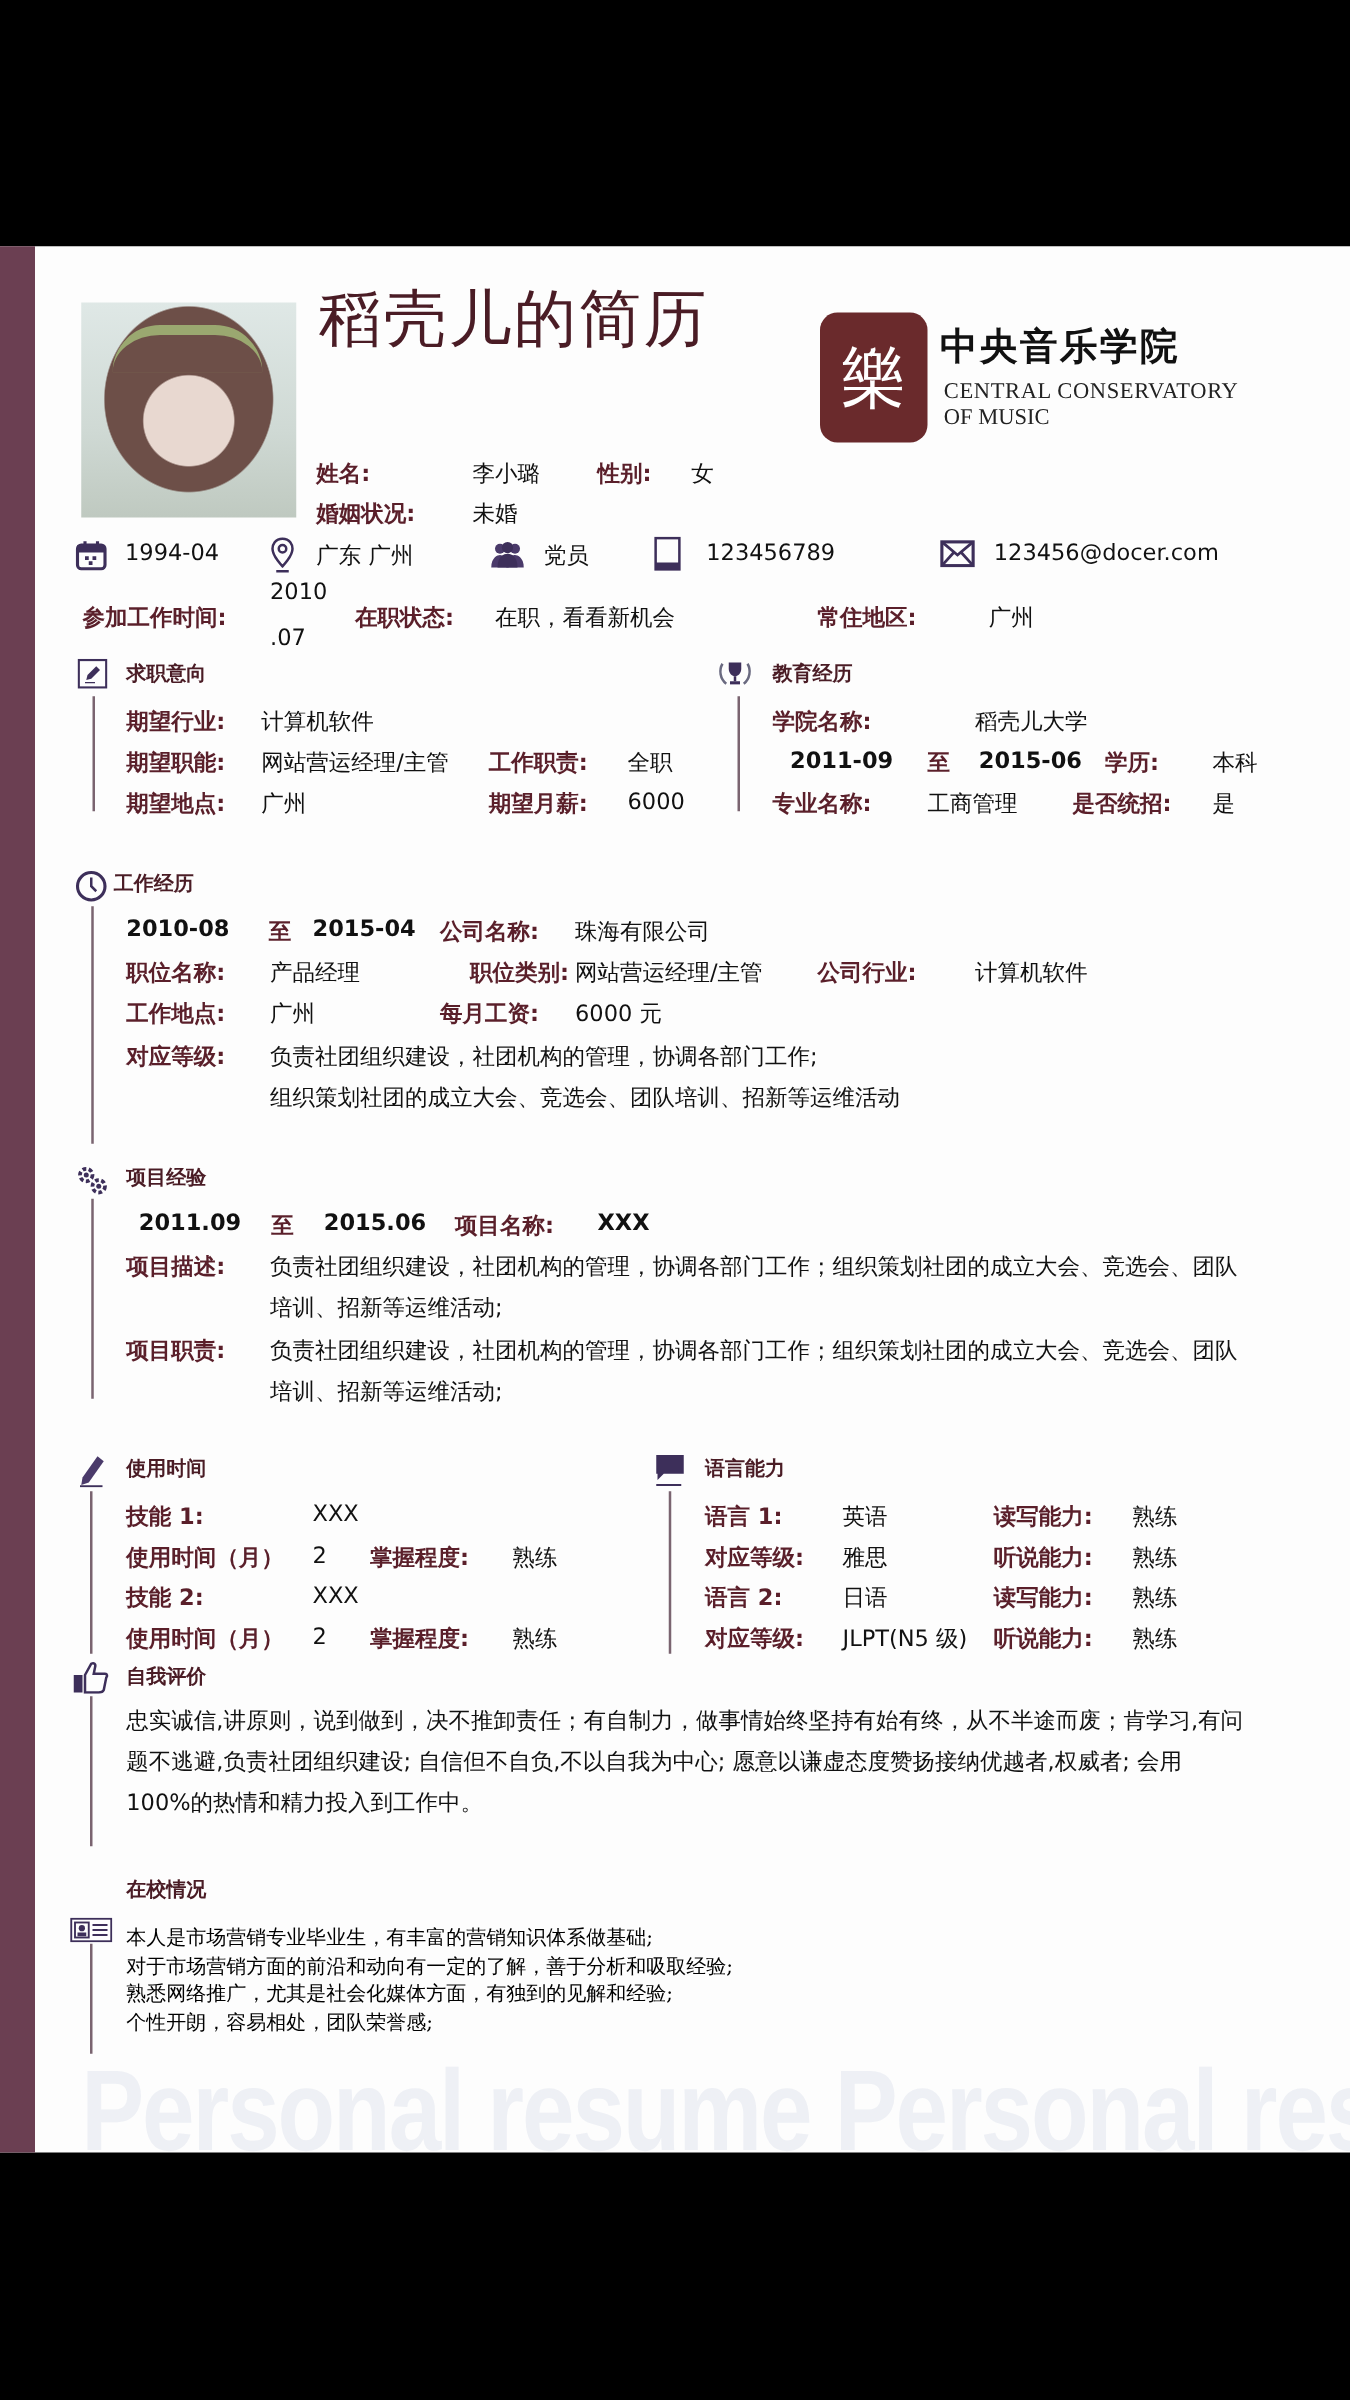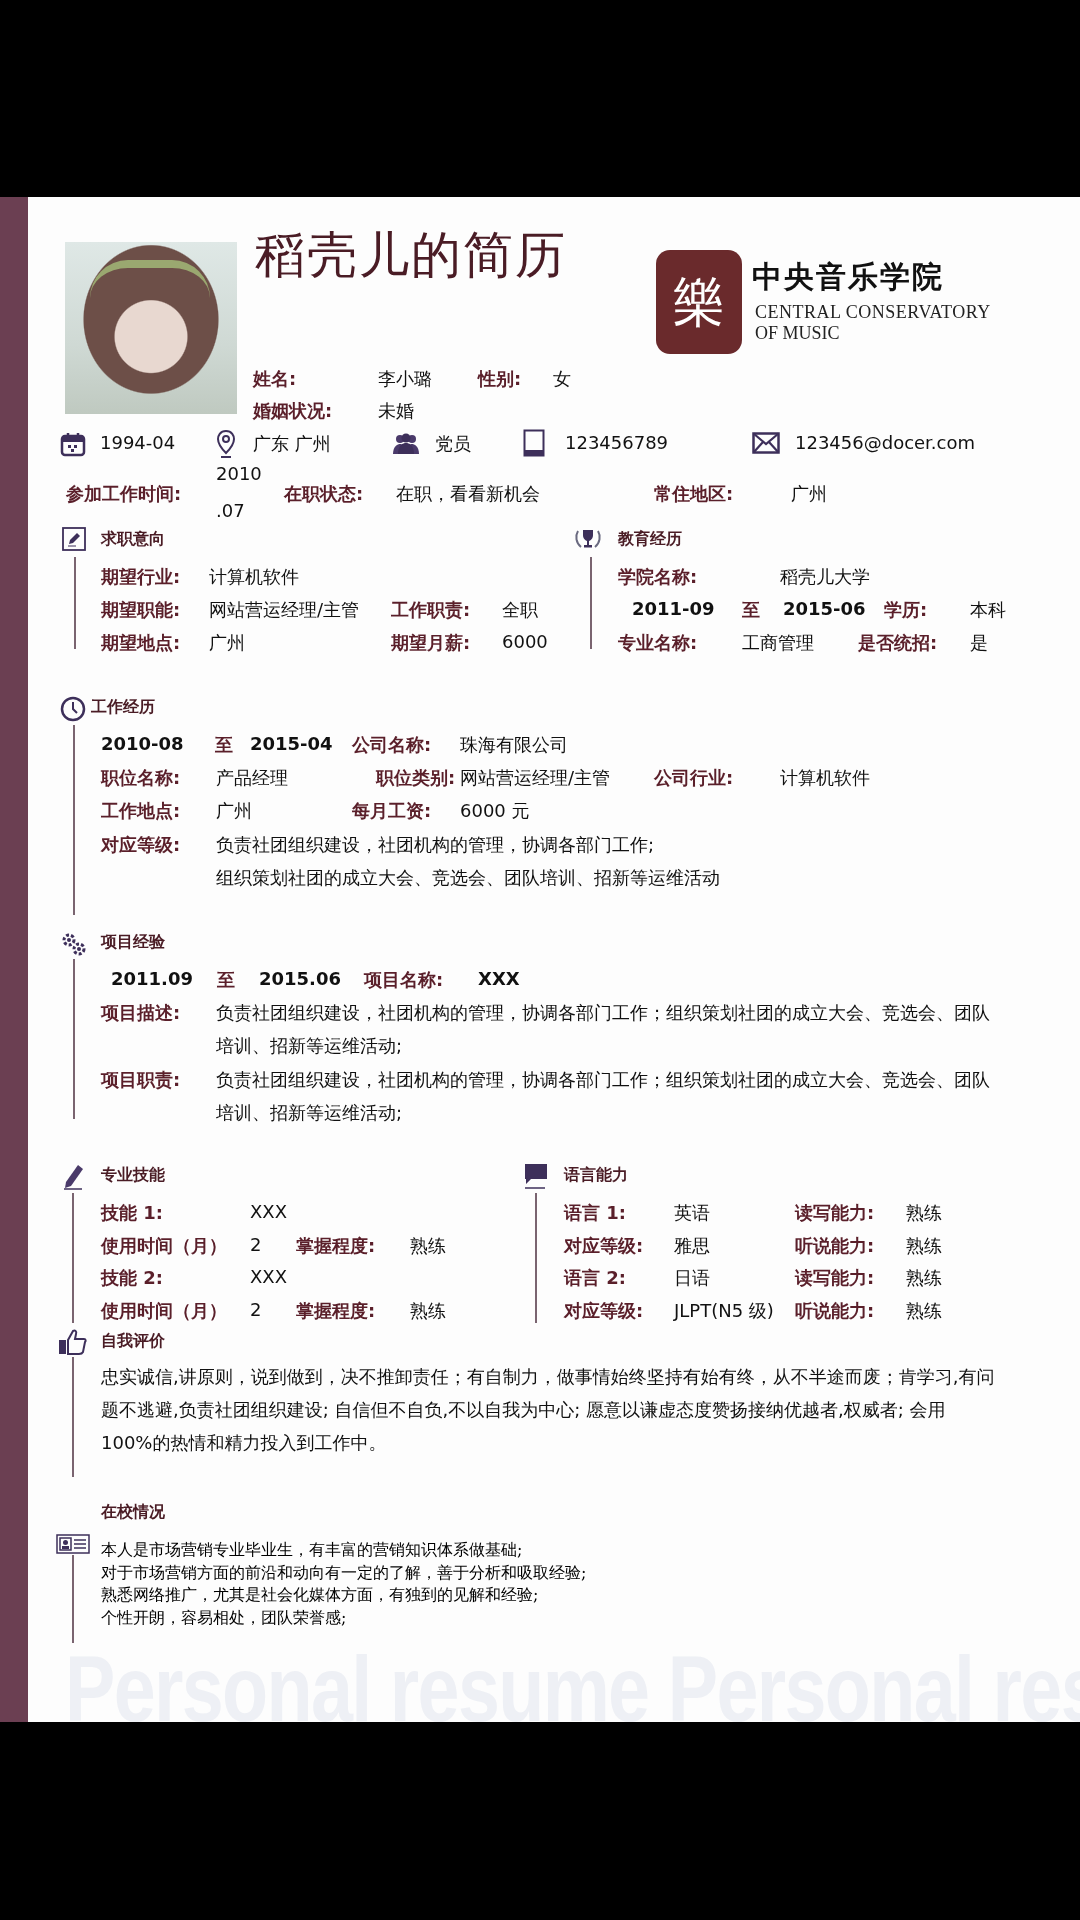--- a/index.html
+++ b/index.html
@@ -190,21 +190,21 @@
   <span class="abs val" style="left:216px;top:804px;">负责社团组织建设，社团机构的管理，协调各部门工作；组织策划社团的成立大会、竞选会、团队</span>
   <span class="abs val" style="left:216px;top:837px;">培训、招新等运维活动;</span>
   <span class="abs lbl" style="left:101px;top:871px;">项目职责:</span>
   <span class="abs val" style="left:216px;top:871px;">负责社团组织建设，社团机构的管理，协调各部门工作；组织策划社团的成立大会、竞选会、团队</span>
   <span class="abs val" style="left:216px;top:904px;">培训、招新等运维活动;</span>
 
   <svg class="icon" style="left:62px;top:965px;" width="24" height="28" viewBox="0 0 24 28">
     <path d="M4 20 L16 3 L21 7 L9 24 L3 26 Z" fill="#4a3a6a"></path>
     <line x1="2" y1="27" x2="20" y2="27" stroke="#3d2f5a" stroke-width="1.5"></line>
   </svg>
-  <span class="abs sec-title" style="left:101px;top:968px;">专业技能</span>
+  <span class="abs sec-title" style="left:101px;top:968px;">使用时间</span>
   <div class="vline" style="left:72px;top:996px;height:130px;"></div>
 
   <span class="abs lbl" style="left:101px;top:1004px;">技能 1:</span>
   <span class="abs val" style="left:250px;top:1004px;">XXX</span>
   <span class="abs lbl" style="left:101px;top:1037px;">使用时间（月）</span>
   <span class="abs val" style="left:250px;top:1037px;">2</span>
   <span class="abs lbl" style="left:296px;top:1037px;">掌握程度:</span>
   <span class="abs val" style="left:410px;top:1037px;">熟练</span>
   <span class="abs lbl" style="left:101px;top:1069px;">技能 2:</span>
   <span class="abs val" style="left:250px;top:1069px;">XXX</span>

